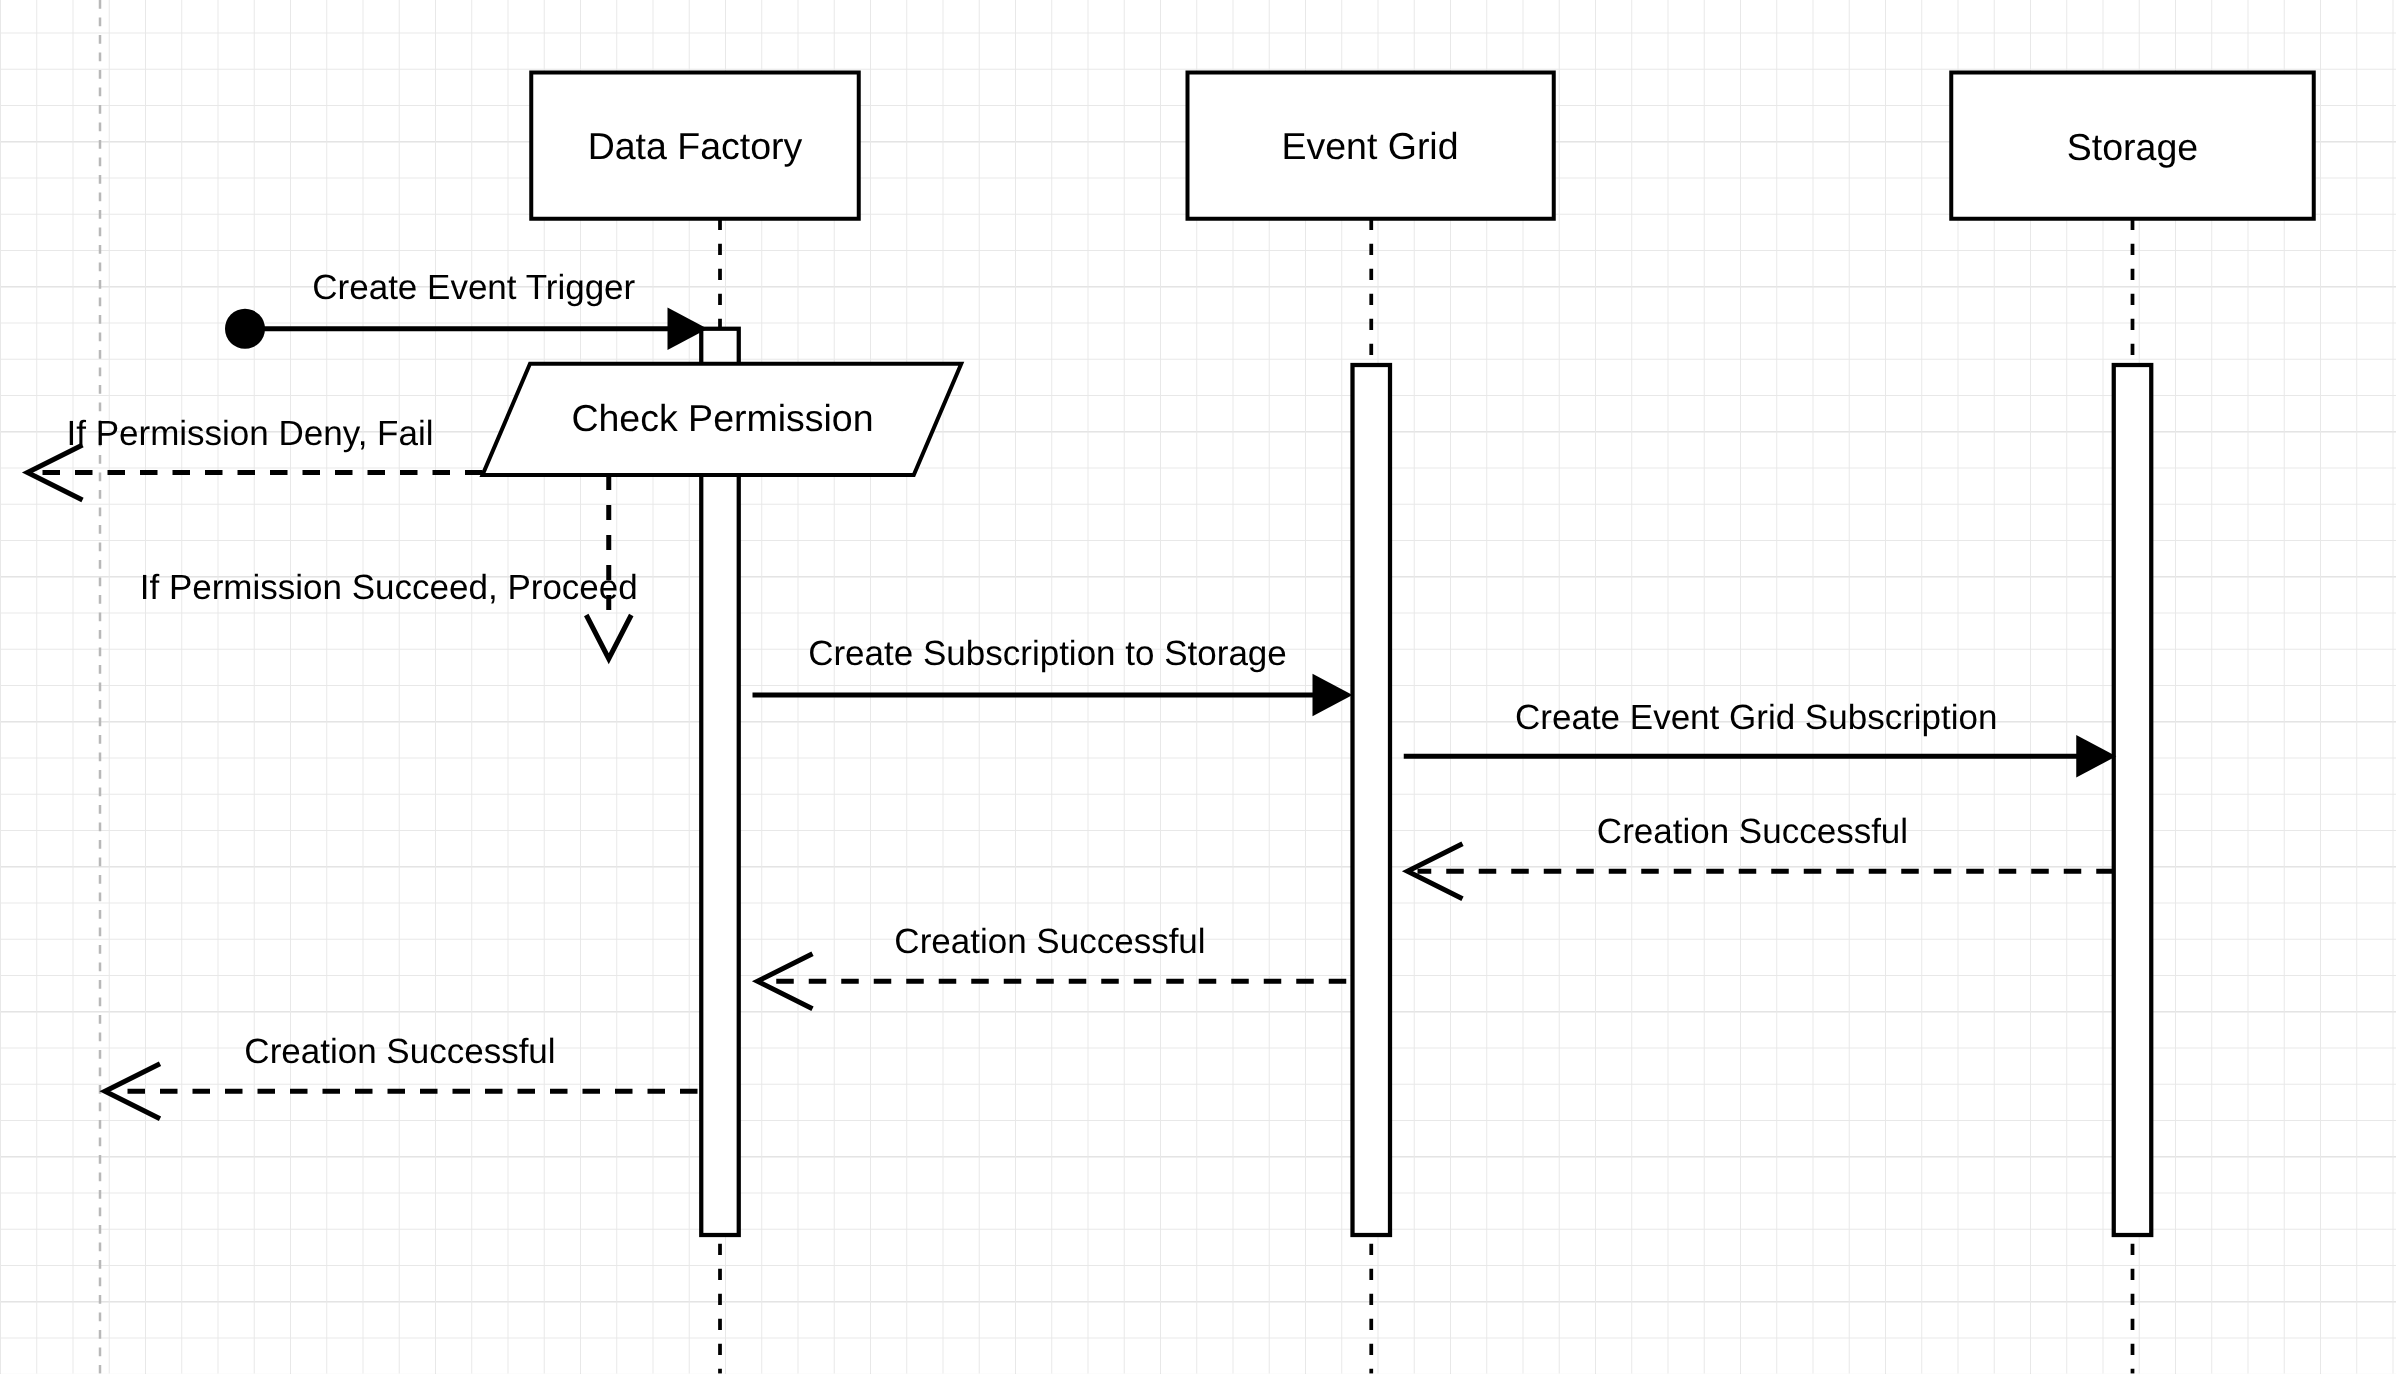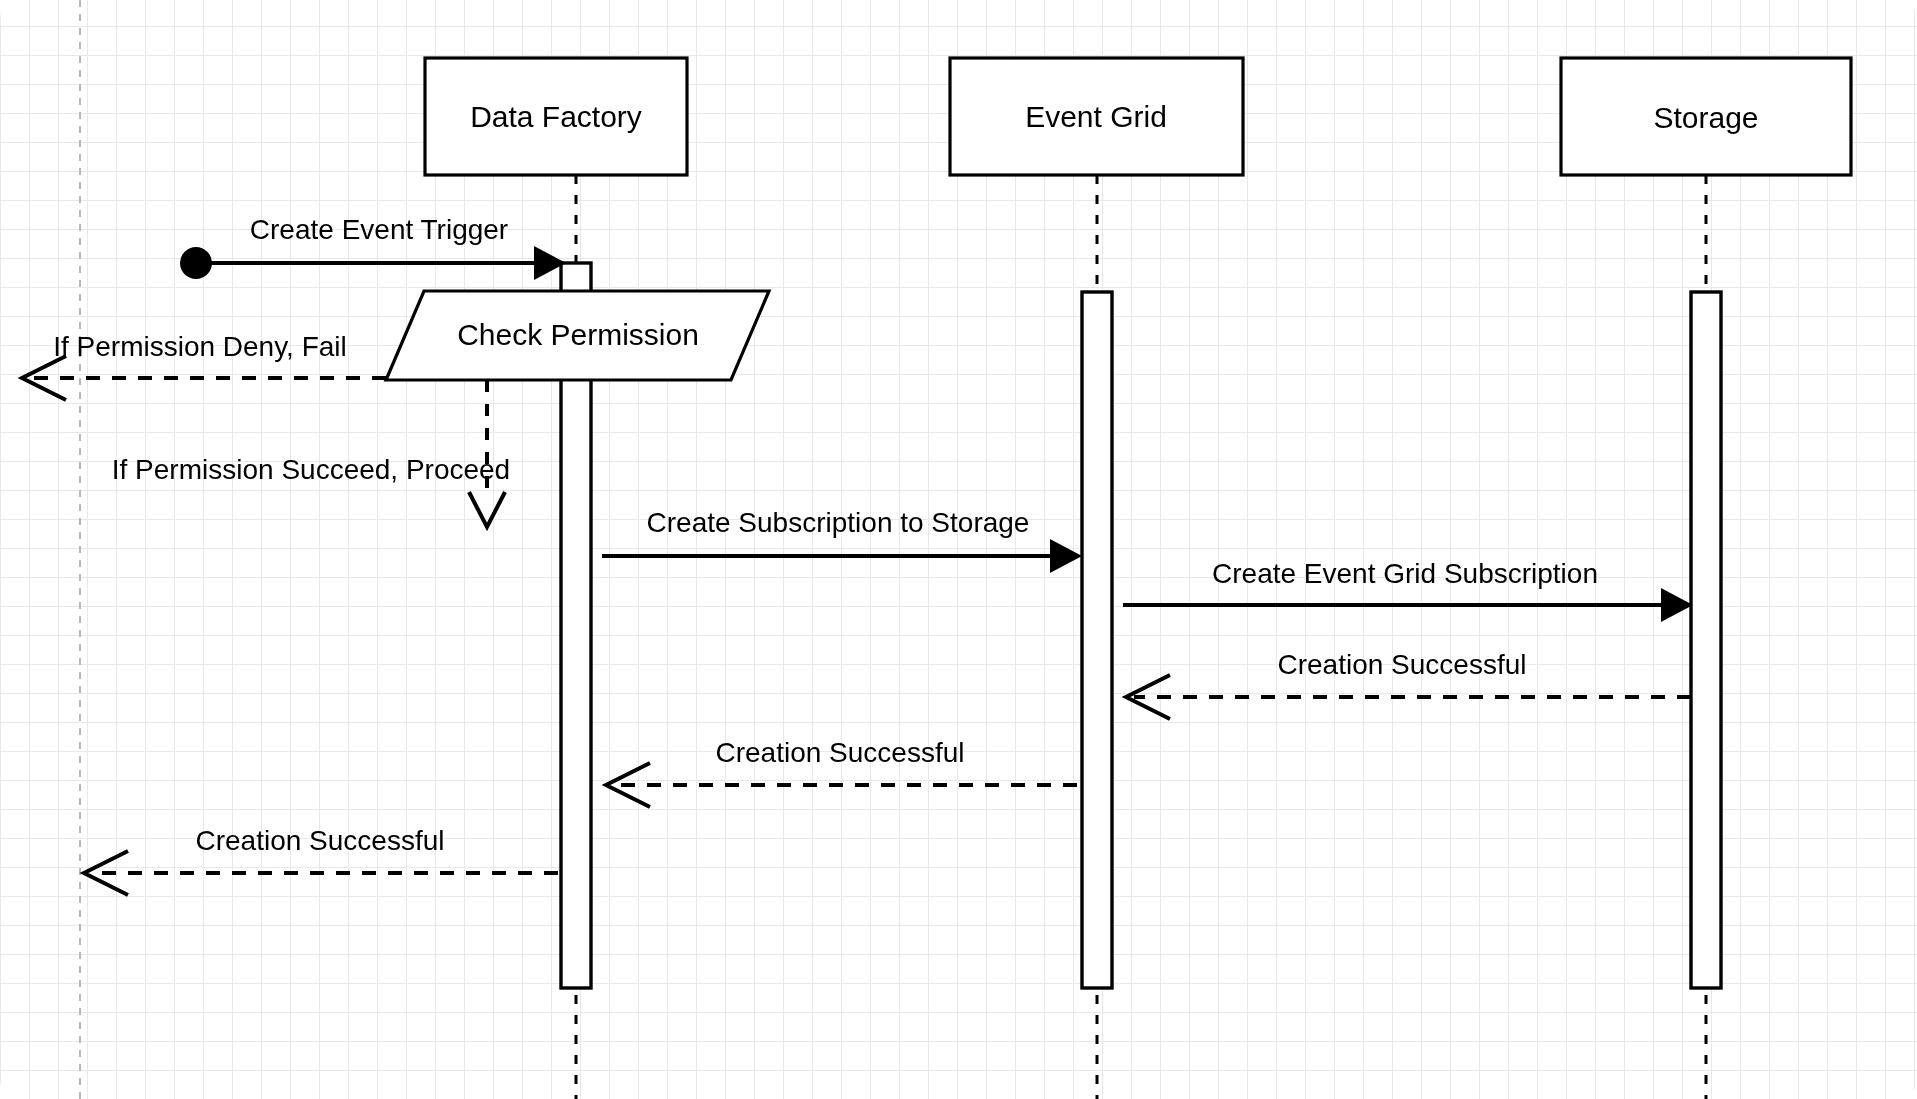--- a/index.html
+++ b/index.html
@@ -20,21 +20,20 @@
       linear-gradient(to right, #e8e8e8 1px, transparent 1px),
       linear-gradient(to bottom, #e8e8e8 1px, transparent 1px),
       linear-gradient(to right, #c9c9c9 1px, transparent 1px),
       linear-gradient(to bottom, #c9c9c9 1px, transparent 1px);
     background-size:
       29px 29px,
       29px 29px,
       116px 116px,
       116px 116px;
     background-position: 0 -3px, 0 -3px, 0 -3px, 0 -3px;
-    border-radius: 19px;
   }
   #diagram-svg {
     position: absolute;
     left: 0;
     top: 0;
     width: 1917px;
     height: 1099px;
   }
   .node-label {
     font-family: "Liberation Sans", sans-serif;

